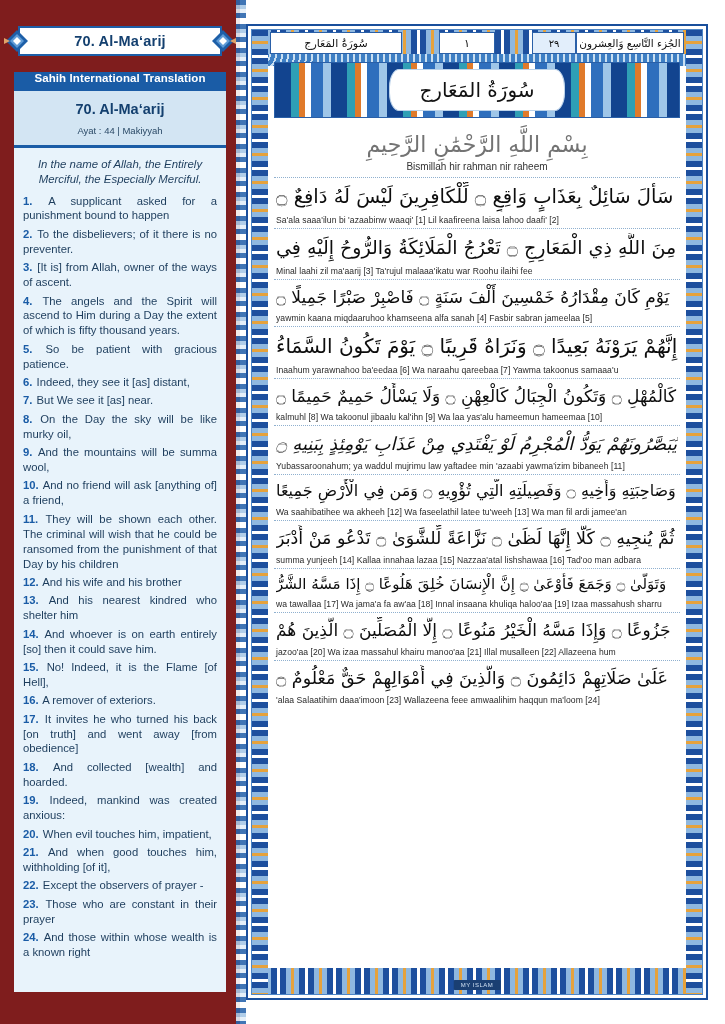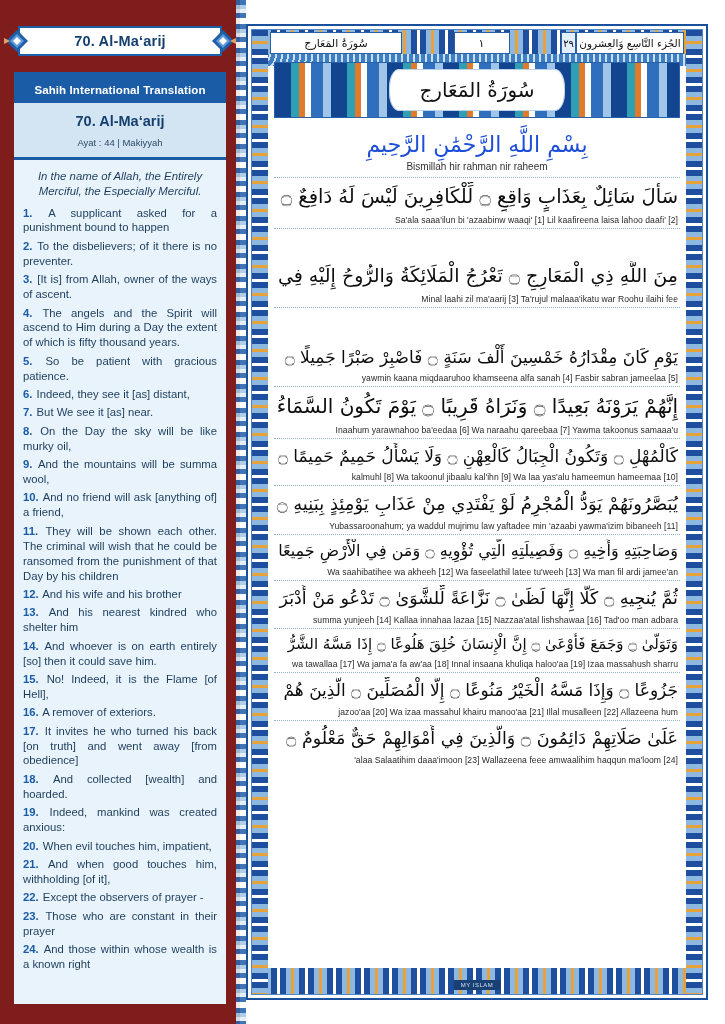--- a/index.html
+++ b/index.html
@@ -43,21 +43,21 @@
     width: 26px; height: 26px; z-index: 3;
   }
   .ribbon-orn.l { left: -14px; }
   .ribbon-orn.r { right: -14px; }
 
   .sahih-bar {
     background: #1a5ca6;
     color: #ffffff;
     text-align: center;
     font-size: 11.5px; font-weight: bold;
-    padding: 12px 4px 7px;
+    padding: 0 4px 7px;
     letter-spacing: .1px;
   }
 
   .info-card {
     background: #d3e5f3;
     text-align: center;
     padding: 10px 4px 9px;
     border-bottom: 3px solid #1a5ca6;
   }
   .info-card .surah-name {
@@ -163,21 +163,21 @@
     border: 1px solid #2a60a8;
     display: flex; align-items: center; justify-content: center;
     font-family: "DejaVu Sans", sans-serif;
     font-size: 11px;
     color: #111111;
     direction: rtl;
   }
   .head-surah { width: 132px; }
   .head-spacer { flex: 1; background: transparent; border: none; }
   .head-page { width: 56px; }
-  .head-juznum { width: 15px; background: #e2eefb; font-size: 10px; }
+  .head-juznum { width: 44px; background: #e2eefb; font-size: 10px; }
   .head-juz { width: 108px; font-size: 10.5px; }
 
   
   .surah-banner {
     position: absolute; top: 32px; left: 22px; right: 22px;
     height: 56px;
     border: 1px solid #2a60a8;
     background:
       repeating-linear-gradient(90deg,
         #12448f 0px, #12448f 16px,
@@ -207,29 +207,29 @@
     top: 94px; left: 22px; right: 22px; bottom: 36px;
     background: #ffffff;
     display: flex; flex-direction: column;
   }
   .bismillah-row {
     text-align: center;
     padding-top: 4px;
   }
   .bismillah-ar {
     font-family: "DejaVu Sans", sans-serif;
-    font-size: 22px; color: #1d4ed8; direction: rtl; line-height: 1.5;
+    font-size: 22px; color: #737373; direction: rtl; line-height: 1.5;
   }
   .bismillah-tr {
     font-size: 10px; color: #333; margin-bottom: 5px;
   }
   .ayah-block {
     border-top: 1px dotted #8fb0cf;
     padding: 4px 2px 3px 2px;
-    text-align: right;
+    text-align: left;
   }
   .ayah-ar {
     font-family: "DejaVu Sans", sans-serif;
     direction: rtl;
     font-size: 21px;
     color: #0d0d0d;
     line-height: 1.55;
     white-space: nowrap;
     overflow: hidden;
   }
@@ -362,37 +362,37 @@
           <div class="bismillah-row">
             <div class="bismillah-ar">بِسْمِ اللَّهِ الرَّحْمَٰنِ الرَّحِيمِ</div>
             <div class="bismillah-tr">Bismillah hir rahman nir raheem</div>
           </div>
           <div id="quran-lines">
               <div class="ayah-block">
                 <div class="ayah-ar" style="font-size: 19.5px;">سَأَلَ سَائِلٌ بِعَذَابٍ وَاقِعٍ ۝ لِّلْكَافِرِينَ لَيْسَ لَهُ دَافِعٌ ۝</div>
                 <div class="ayah-tr">Sa'ala saaa'ilun bi 'azaabinw waaqi'  [1]  Lil kaafireena laisa lahoo daafi'  [2]</div>
               </div>
               <div class="ayah-block">
-                <div class="ayah-ar" style="font-size: 19px; margin-top: 28px;">مِنَ اللَّهِ ذِي الْمَعَارِجِ ۝ تَعْرُجُ الْمَلَائِكَةُ وَالرُّوحُ إِلَيْهِ فِي</div>
+                <div class="ayah-ar" style="font-size: 19px;">مِنَ اللَّهِ ذِي الْمَعَارِجِ ۝ تَعْرُجُ الْمَلَائِكَةُ وَالرُّوحُ إِلَيْهِ فِي</div>
                 <div class="ayah-tr">Minal laahi zil ma'aarij  [3]  Ta'rujul malaaa'ikatu war Roohu ilaihi fee</div>
               </div>
               <div class="ayah-block">
-                <div class="ayah-ar" style="font-size: 17px; margin-top: 32px;">يَوْمٍ كَانَ مِقْدَارُهُ خَمْسِينَ أَلْفَ سَنَةٍ ۝ فَاصْبِرْ صَبْرًا جَمِيلًا ۝</div>
+                <div class="ayah-ar" style="font-size: 17px;">يَوْمٍ كَانَ مِقْدَارُهُ خَمْسِينَ أَلْفَ سَنَةٍ ۝ فَاصْبِرْ صَبْرًا جَمِيلًا ۝</div>
                 <div class="ayah-tr">yawmin kaana miqdaaruhoo khamseena alfa sanah  [4]  Fasbir sabran jameelaa  [5]</div>
               </div>
               <div class="ayah-block">
                 <div class="ayah-ar" style="font-size: 20px;">إِنَّهُمْ يَرَوْنَهُ بَعِيدًا ۝ وَنَرَاهُ قَرِيبًا ۝ يَوْمَ تَكُونُ السَّمَاءُ</div>
                 <div class="ayah-tr">Inaahum yarawnahoo ba'eedaa  [6]  Wa naraahu qareebaa  [7]  Yawma takoonus samaaa'u</div>
               </div>
               <div class="ayah-block">
                 <div class="ayah-ar" style="font-size: 17px;">كَالْمُهْلِ ۝ وَتَكُونُ الْجِبَالُ كَالْعِهْنِ ۝ وَلَا يَسْأَلُ حَمِيمٌ حَمِيمًا ۝</div>
                 <div class="ayah-tr">kalmuhl  [8]  Wa takoonul jibaalu kal'ihn  [9]  Wa laa yas'alu hameemun hameemaa  [10]</div>
               </div>
               <div class="ayah-block">
-                <div class="ayah-ar" style="font-size: 18px;">يُبَصَّرُونَهُمْ يَوَدُّ الْمُجْرِمُ لَوْ يَفْتَدِي مِنْ عَذَابِ يَوْمِئِذٍ بِبَنِيهِ ۝</div>
+                <div class="ayah-ar" style="font-size: 18px; font-style: italic;">يُبَصَّرُونَهُمْ يَوَدُّ الْمُجْرِمُ لَوْ يَفْتَدِي مِنْ عَذَابِ يَوْمِئِذٍ بِبَنِيهِ ۝</div>
                 <div class="ayah-tr">Yubassaroonahum; ya waddul mujrimu law yaftadee min 'azaabi yawma'izim bibaneeh  [11]</div>
               </div>
               <div class="ayah-block">
                 <div class="ayah-ar" style="font-size: 16px;">وَصَاحِبَتِهِ وَأَخِيهِ ۝ وَفَصِيلَتِهِ الَّتِي تُؤْوِيهِ ۝ وَمَن فِي الْأَرْضِ جَمِيعًا</div>
                 <div class="ayah-tr">Wa saahibatihee wa akheeh  [12]  Wa faseelathil latee tu'weeh  [13]  Wa man fil ardi jamee'an</div>
               </div>
               <div class="ayah-block">
                 <div class="ayah-ar" style="font-size: 17.5px;">ثُمَّ يُنجِيهِ ۝ كَلَّا إِنَّهَا لَظَىٰ ۝ نَزَّاعَةً لِّلشَّوَىٰ ۝ تَدْعُو مَنْ أَدْبَرَ</div>
                 <div class="ayah-tr">summa yunjeeh  [14]  Kallaa innahaa lazaa  [15]  Nazzaa'atal lishshawaa  [16]  Tad'oo man adbara</div>
               </div>

